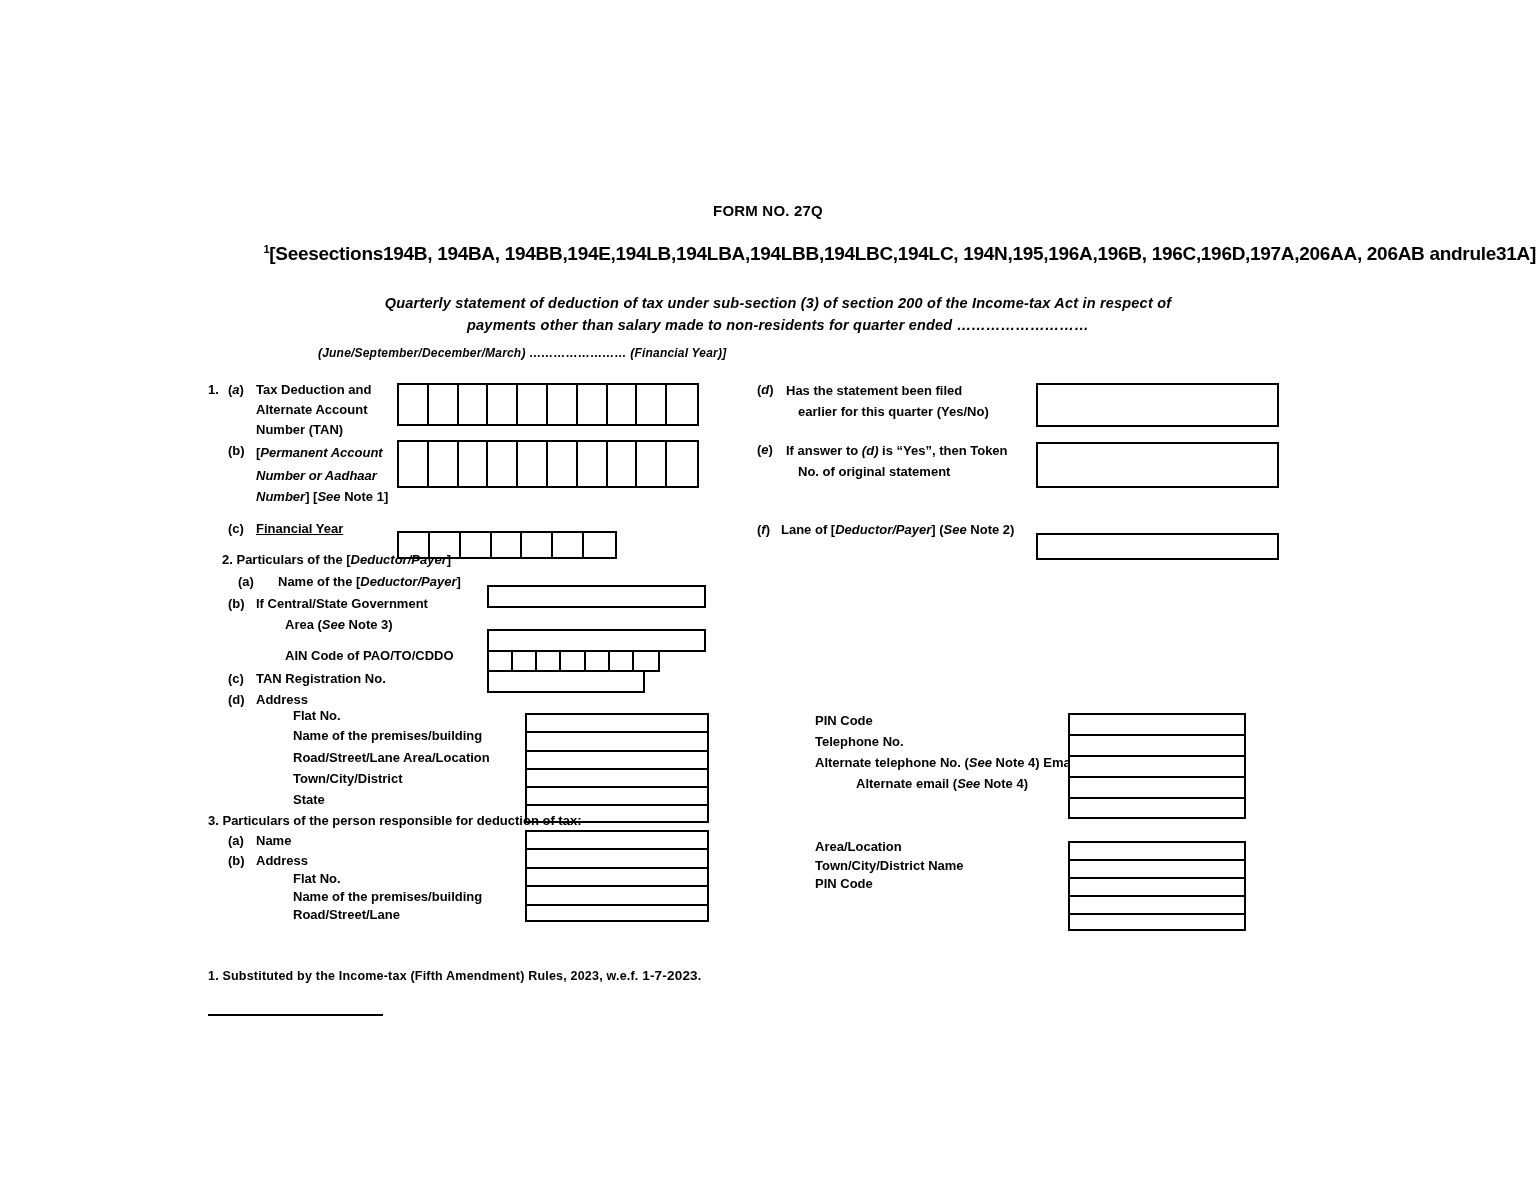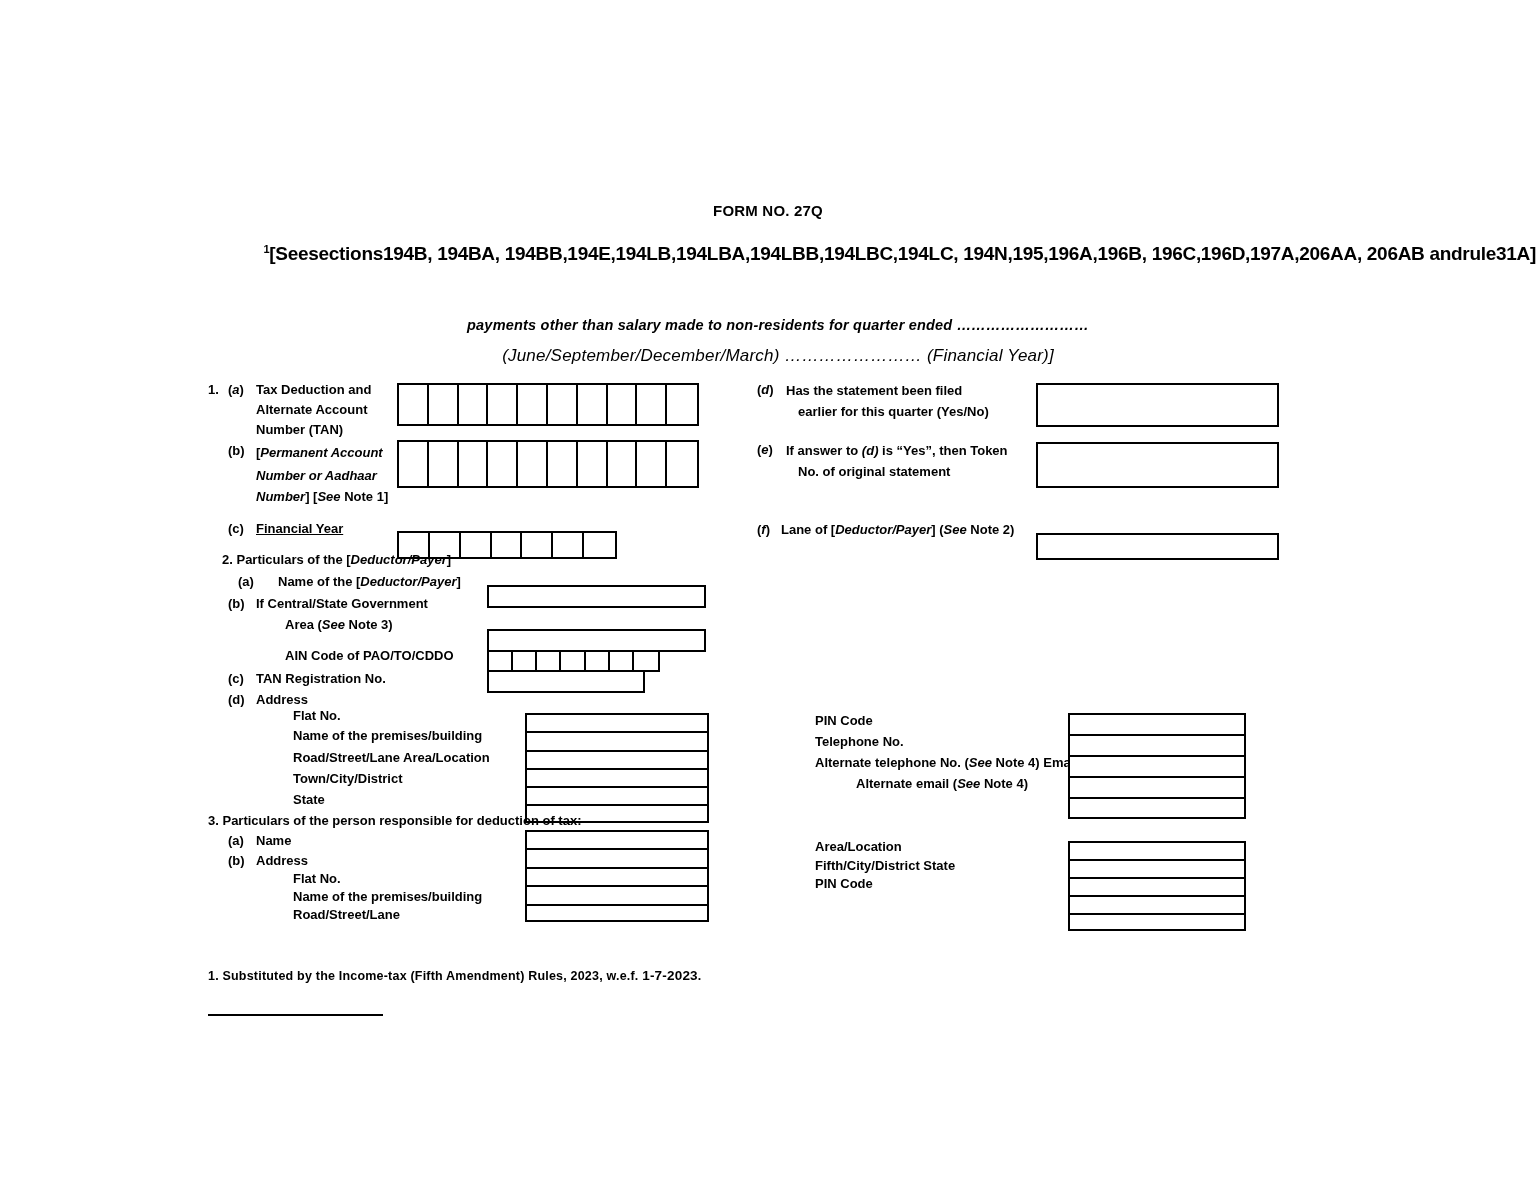--- a/index.html
+++ b/index.html
@@ -57,23 +57,23 @@
     font-size: 14.5px;
     font-weight: bold;
     font-style: italic;
     line-height: 22px;
     letter-spacing: 0.2px;
   }
   #fy-line {
     top: 346px;
     left: 318px;
     width: 920px;
-    text-align: center;
-    font-size: 17px;
-    font-weight: normal;
+    text-align: left;
+    font-size: 12px;
+    font-weight: bold;
     font-style: italic;
     letter-spacing: 0.2px;
   }
 
   
   .lbl {
     font-size: 13px;
     font-weight: bold;
     line-height: 20px;
     white-space: nowrap;
@@ -133,20 +133,21 @@
 
 <div class="page">
 
   <div class="abs" id="form-title">FORM NO. 27Q</div>
 
   <div class="abs" id="sections-line">
     <span class="sup">1</span><span>[Seesections194B, 194BA, 194BB,194E,194LB,194LBA,194LBB,194LBC,194LC, 194N,195,196A,196B, 196C,196D,197A,206AA, 206AB andrule31A]</span>
   </div>
 
   <div class="abs" id="quarterly-line">
+    <span>Quarterly statement of deduction of tax under sub-section (3) of section 200 of the Income-tax Act in respect of</span>
     <br>
     <span>payments other than salary made to non-residents for quarter ended ………………………</span>
   </div>
 
   <div class="abs" id="fy-line">(June/September/December/March) …………………… (Financial Year)]</div>
 
   <div class="abs lbl" style="top:380px; left:208px;">1.</div>
   <div class="abs lbl" style="top:380px; left:228px;">
     (<span class="it">a</span>)
   </div>
@@ -311,21 +312,21 @@
 
   <div class="abs stack" style="top:830px; left:525px; width:184px; height:92px;">
     <div class="srow" style="height:18.4px"></div>
     <div class="srow" style="height:18.4px"></div>
     <div class="srow" style="height:18.4px"></div>
     <div class="srow" style="height:18.4px"></div>
     <div class="srow" style="height:18.4px"></div>
   </div>
 
   <div class="abs lbl" style="top:837px; left:815px;">Area/Location</div>
-  <div class="abs lbl" style="top:856px; left:815px;">Fifth/City/District  State</div>
+  <div class="abs lbl" style="top:856px; left:815px;">Town/City/District  Name</div>
   <div class="abs lbl" style="top:874px; left:815px;">PIN Code</div>
 
   <div class="abs stack" style="top:841px; left:1068px; width:178px; height:90px;">
     <div class="srow" style="height:18px"></div>
     <div class="srow" style="height:18px"></div>
     <div class="srow" style="height:18px"></div>
     <div class="srow" style="height:18px"></div>
     <div class="srow" style="height:18px"></div>
   </div>
 

